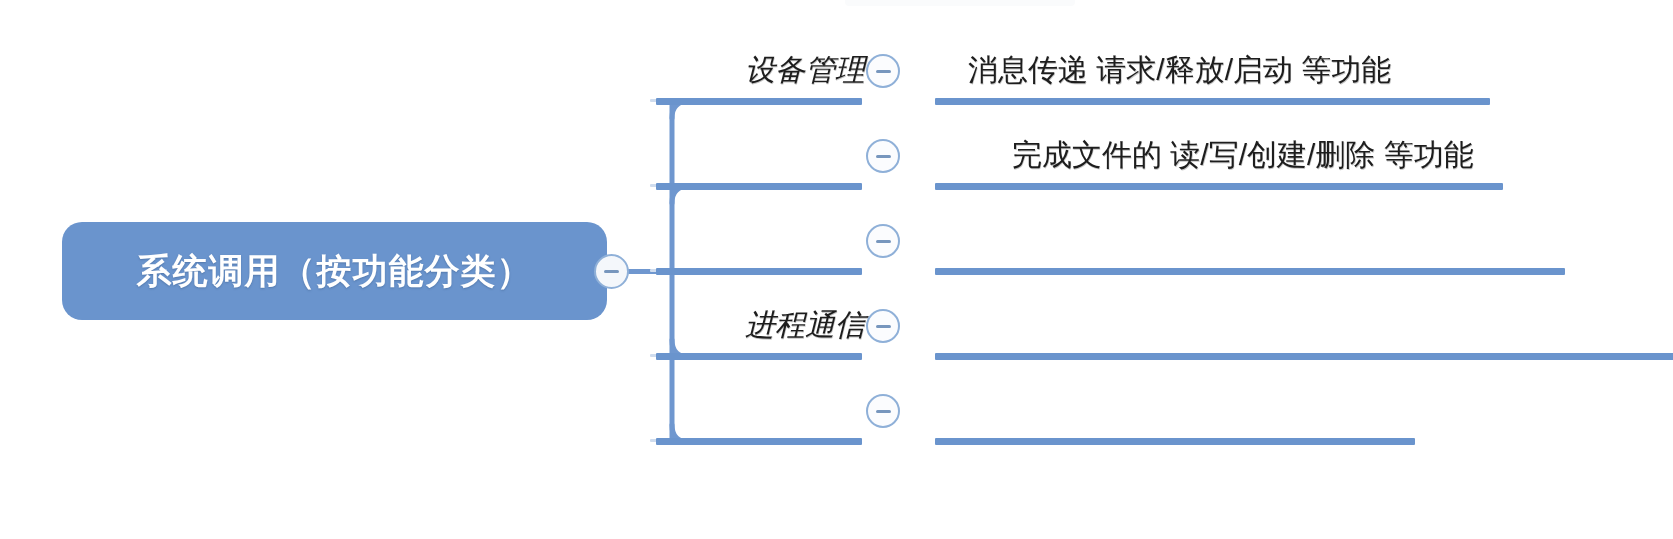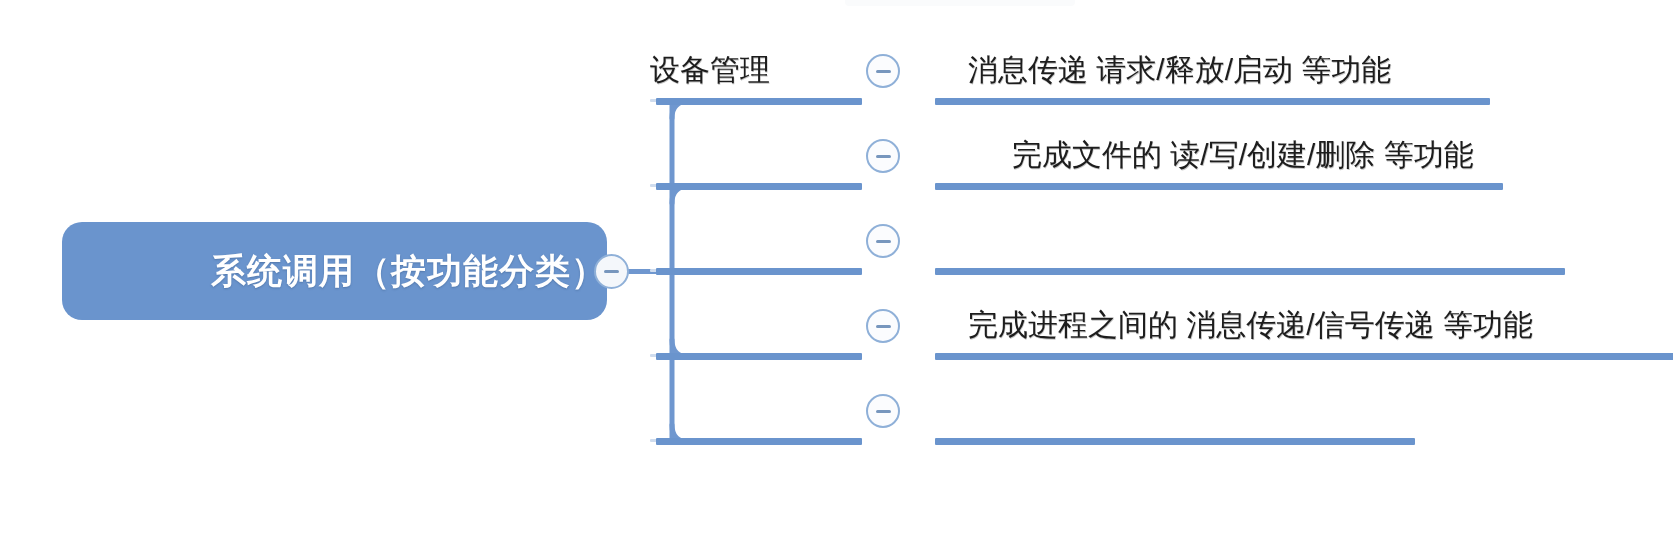--- a/index.html
+++ b/index.html
@@ -33,21 +33,21 @@
   .root-pill {
     position: absolute;
     left: 62px;
     top: 222px;
     width: 545px;
     height: 98px;
     border-radius: 20px;
     background: #6a94cd;
     display: flex;
     align-items: center;
-    justify-content: flex-end;
+    justify-content: center;
     box-sizing: border-box;
   }
   .root-pill-label {
     color: #ffffff;
     font-size: 35px;
     font-weight: bold;
     letter-spacing: 1px;
     white-space: nowrap;
     text-shadow: 0 1px 2px rgba(40,70,110,0.35);
   }
@@ -80,22 +80,23 @@
     height: 35px;
     background: #f4f7fb;
   }
 
   
   .branch-label {
     position: absolute;
     font-size: 30px;
     color: #1d1d1d;
     white-space: nowrap;
-    text-align: left;
+    text-align: right;
     text-shadow: 0.6px 0.8px 0 rgba(150,150,150,0.55);
+    font-style: italic;
   }
   .leaf-label {
     position: absolute;
     font-size: 30px;
     color: #1d1d1d;
     white-space: nowrap;
     text-shadow: 0.6px 0.8px 0 rgba(150,150,150,0.55);
   }
 
   
@@ -181,24 +182,24 @@
   <div class="underline branch-underline" style="left:656px; top:183px; width:206px;"></div>
   <div class="collapse-icon" style="left:866px; top:139px;"></div>
   <div class="leaf-label" style="left:1012px; top:135px;">完成文件的 读/写/创建/删除 等功能</div>
   <div class="underline leaf-underline" style="left:935px; top:183px; width:568px;"></div>
 
   <div class="underline-ghost" style="left:650px; top:269px; width:22px;"></div>
   <div class="underline branch-underline" style="left:656px; top:268px; width:206px;"></div>
   <div class="collapse-icon" style="left:866px; top:224px;"></div>
   <div class="underline leaf-underline" style="left:935px; top:268px; width:630px;"></div>
 
+  <div class="branch-label" style="left:650px; top:305px; width:215px;">进程通信</div>
   <div class="underline-ghost" style="left:650px; top:354px; width:22px;"></div>
   <div class="underline branch-underline" style="left:656px; top:353px; width:206px;"></div>
   <div class="collapse-icon" style="left:866px; top:309px;"></div>
-  <div class="leaf-label" style="left:968px; top:305px;">完成进程之间的 消息传递/信号传递 等功能</div>
   <div class="underline leaf-underline" style="left:935px; top:353px; width:745px;"></div>
 
   <div class="underline-ghost" style="left:650px; top:439px; width:22px;"></div>
   <div class="underline branch-underline" style="left:656px; top:438px; width:206px;"></div>
   <div class="collapse-icon" style="left:866px; top:394px;"></div>
   <div class="underline leaf-underline" style="left:935px; top:438px; width:480px;"></div>
 
 
 </div>
 

